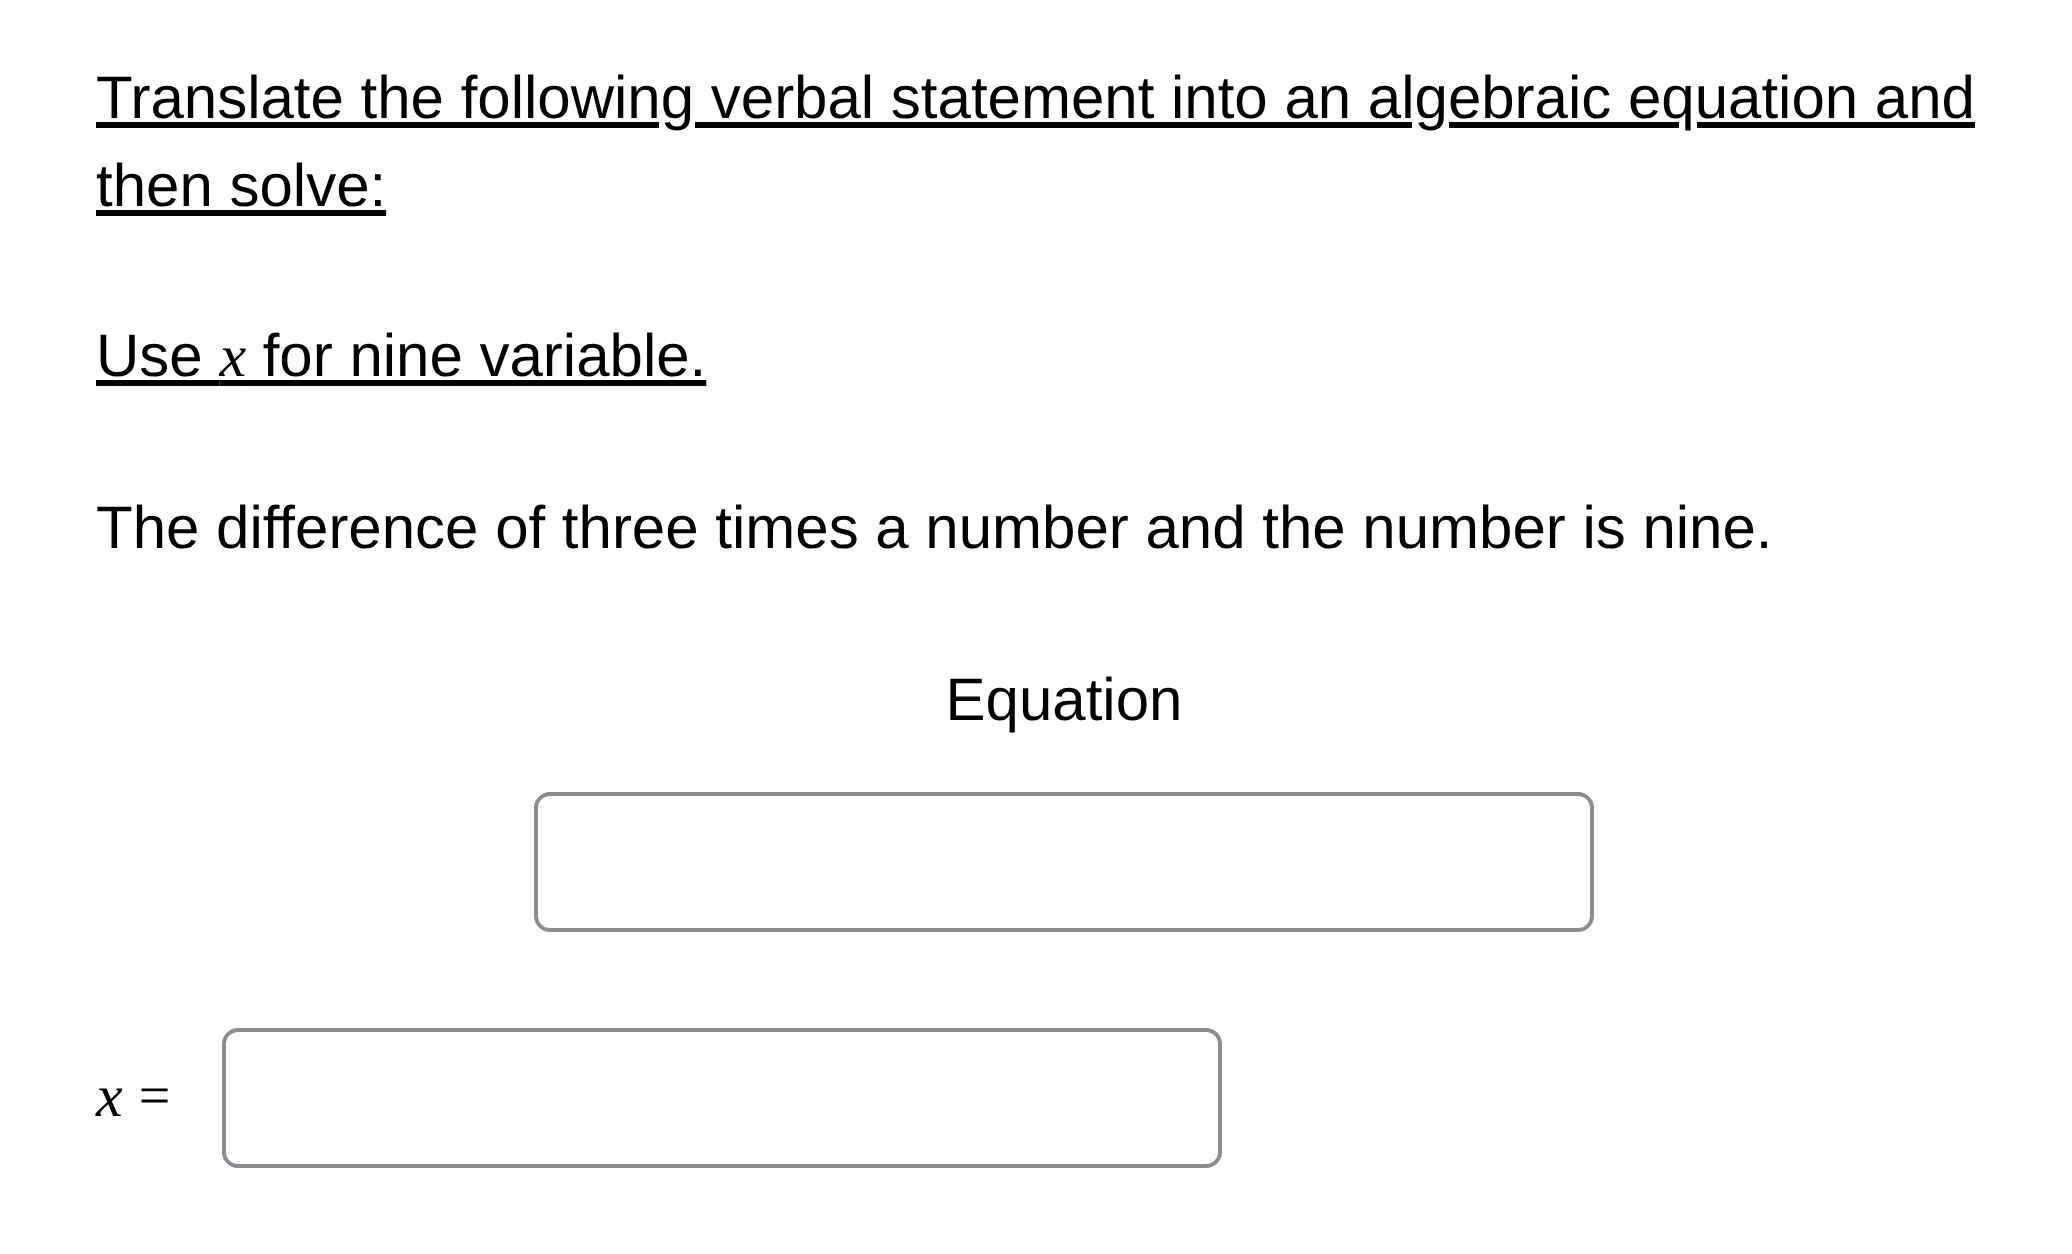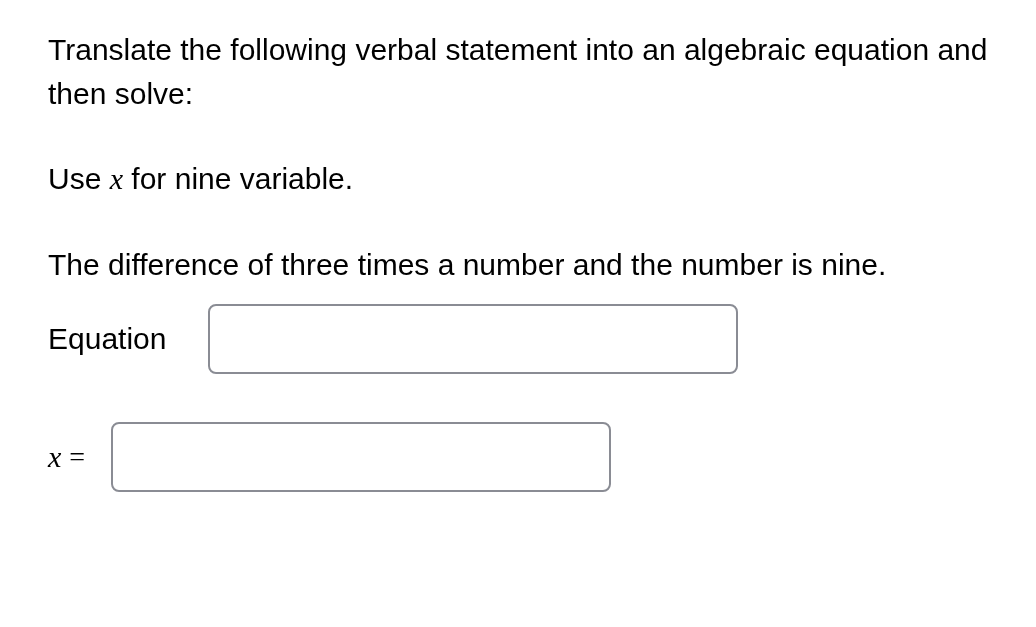--- a/index.html
+++ b/index.html
@@ -12,36 +12,38 @@
       height: 627px;
       background: #ffffff;
       font-family: 'Trebuchet MS', 'Lucida Sans', Verdana, sans-serif;
       padding: 28px 20px 0 48px;
       color: #000000;
     }
     .paragraph {
       font-size: 30px;
       line-height: 1.45;
       margin-bottom: 42px;
+      text-decoration: underline;
     }
     .paragraph-tight {
       font-size: 30px;
       line-height: 1.45;
-      margin-bottom: 18px;
+      margin-bottom: 48px;
     }
     .math-var {
       font-family: 'Times New Roman', Georgia, serif;
       font-style: italic;
       font-size: 30px;
     }
     .input-row {
       display: flex;
       align-items: center;
-      gap: 42px;
+      gap: 28px;
       margin-bottom: 48px;
+      flex-direction: column;
     }
     .input-row-x {
       display: flex;
       align-items: center;
       gap: 26px;
     }
     .row-label {
       font-size: 30px;
     }
     .x-equals {

